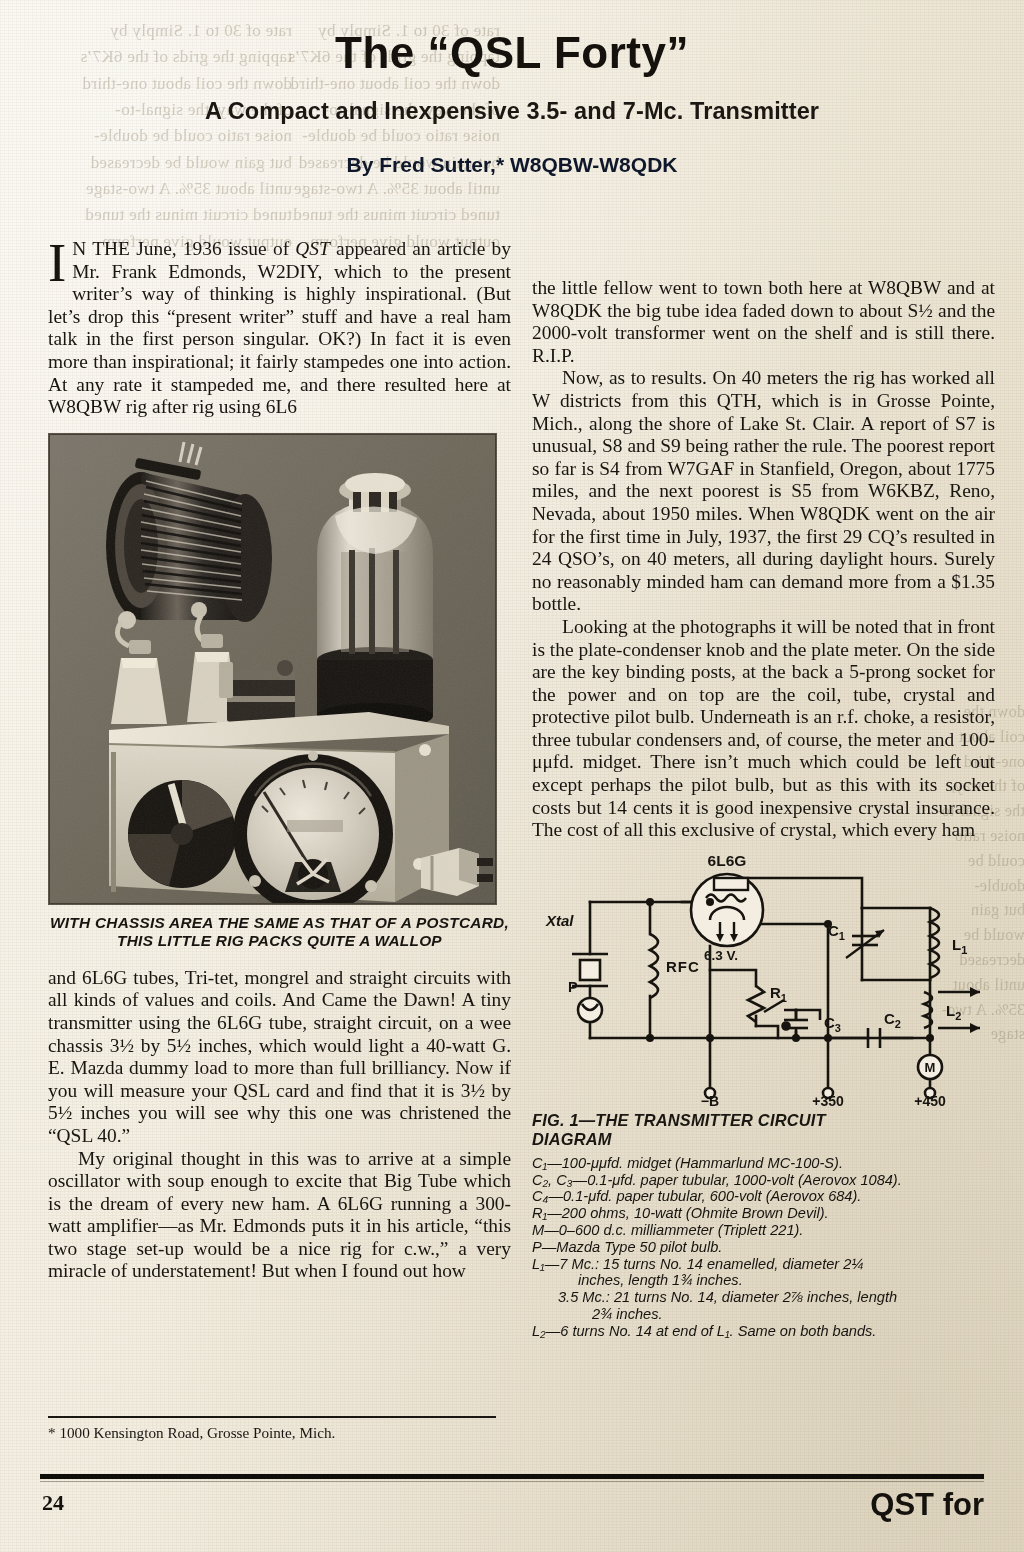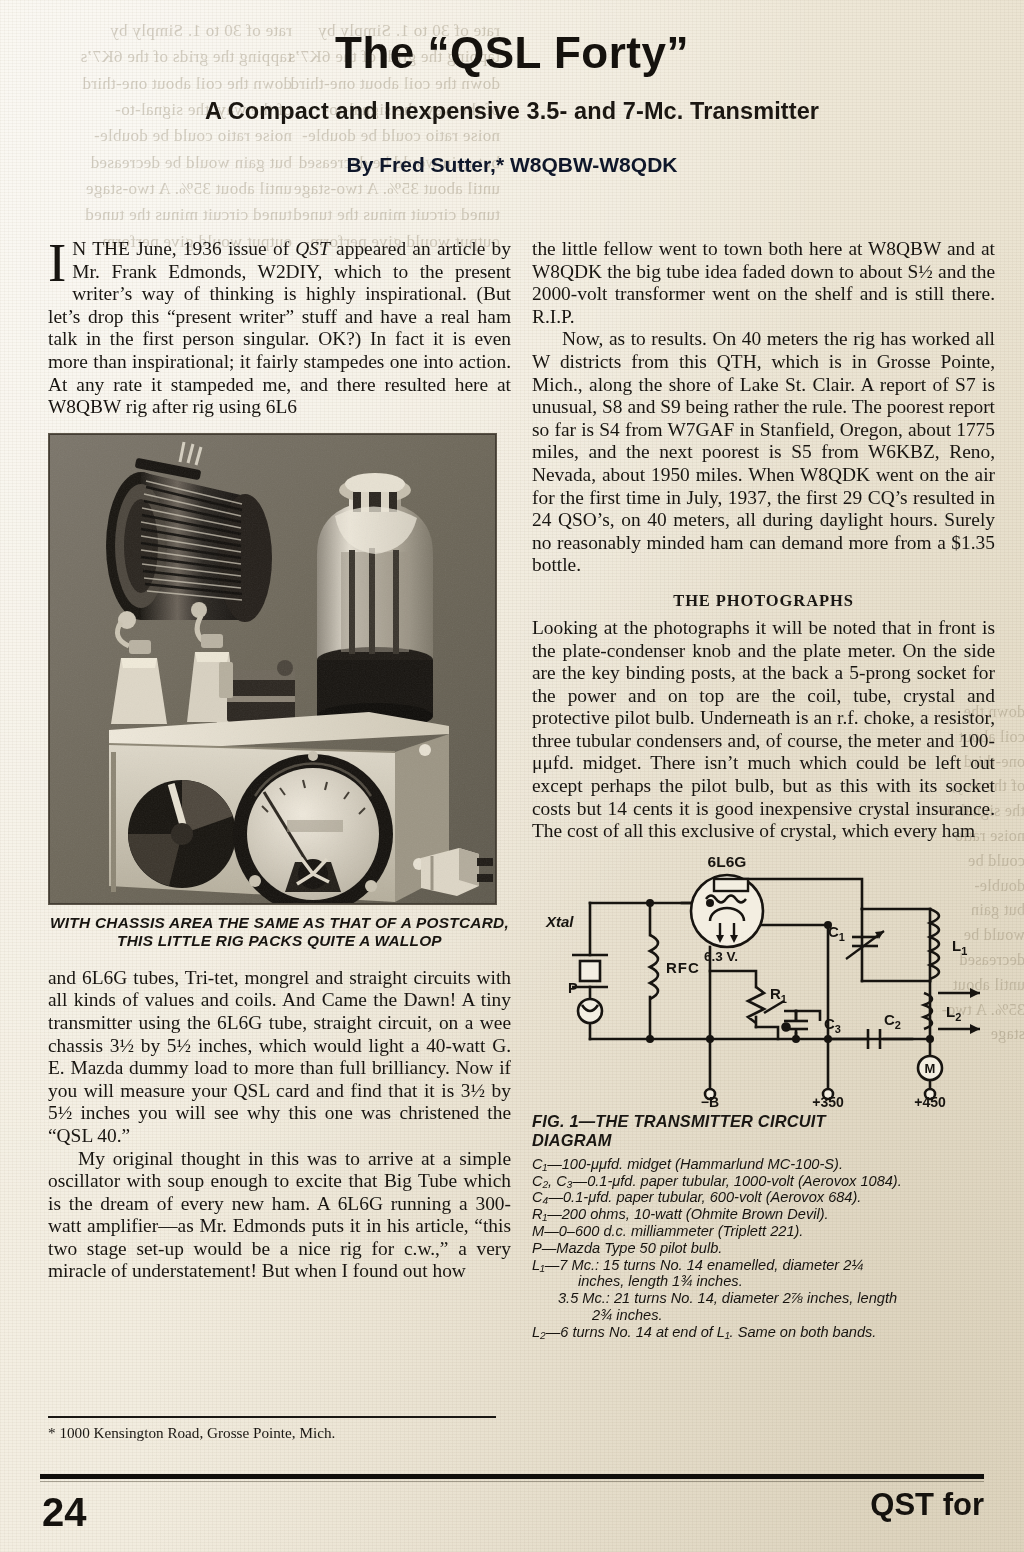--- a/index.html
+++ b/index.html
@@ -49,21 +49,21 @@
   }
   .byline{
     text-align:center;font-family:"Liberation Sans",sans-serif;
     font-size:21px;font-weight:600;margin:28px 0 5px 0;color:#0f172a;
   }
 
   
   .cols{position:absolute;top:238px;left:0;width:1024px;}
   .col{position:absolute;top:0;width:463px;}
   .col-left{left:48px;}
-  .col-right{left:532px;}
+  .col-right{left:532px;margin-top:39px;}
 
   p.body{
     margin:0;font-size:19.4px;line-height:22.6px;
     text-align:justify;text-justify:inter-word;
     hyphens:manual;color:#181511;
   }
   p.body + p.body{text-indent:1.55em;}
   .drop{
     float:left;font-size:55px;line-height:43px;
     font-weight:400;padding:2px 6px 0 0;margin-top:1px;
@@ -122,21 +122,21 @@
 
   
   .foot-rule{
     position:absolute;left:40px;top:1474px;width:944px;height:5px;background:#100e0b;
   }
   .foot-rule2{
     position:absolute;left:40px;top:1481px;width:944px;height:1px;background:#55503f;opacity:.5;
   }
   .pagenum{
     position:absolute;left:42px;top:1490px;
-    font-family:Liberation Sans, sans-serif;font-weight:700;font-size:40px;color:#15120e;
+    font-family:Liberation Serif, serif;font-weight:700;font-size:22px;color:#15120e;
   }
   .footbrand{
     position:absolute;right:40px;top:1487px;
     font-family:"Liberation Sans",sans-serif;font-weight:700;font-size:31px;color:#15120e;
   }
 </style>
 </head>
 <body>
 
 <div class="paper-grain"></div>
@@ -361,21 +361,20 @@
 
       <p class="body">My original thought in this was to arrive at a simple oscillator with soup enough to excite that Big Tube which is the dream of every new ham. A 6L6G running a 300-watt amplifier—as Mr. Edmonds puts it in his article, “this two stage set-up would be a nice rig for c.w.,” a very miracle of understatement! But when I found out how</p>
     </div>
 
     <div class="col col-right">
 
       <p class="body">the little fellow went to town both here at W8QBW and at W8QDK the big tube idea faded down to about S½ and the 2000-volt transformer went on the shelf and is still there. R.I.P.</p>
 
       <p class="body">Now, as to results. On 40 meters the rig has worked all W districts from this QTH, which is in Grosse Pointe, Mich., along the shore of Lake St. Clair. A report of S7 is unusual, S8 and S9 being rather the rule. The poorest report so far is S4 from W7GAF in Stanfield, Oregon, about 1775 miles, and the next poorest is S5 from W6KBZ, Reno, Nevada, about 1950 miles. When W8QDK went on the air for the first time in July, 1937, the first 29 CQ’s resulted in 24 QSO’s, on 40 meters, all during daylight hours. Surely no reasonably minded ham can demand more from a $1.35 bottle.</p>
 
-      <div class="subhead">THE PHOTOGRAPHS</div>
 
       <p class="body">Looking at the photographs it will be noted that in front is the plate-condenser knob and the plate meter. On the side are the key binding posts, at the back a 5-prong socket for the power and on top are the coil, tube, crystal and protective pilot bulb. Underneath is an r.f. choke, a resistor, three tubular condensers and, of course, the meter and 100-μμfd. midget. There isn’t much which could be left out except perhaps the pilot bulb, but as this with its socket costs but 14 cents it is good inexpensive crystal insurance. The cost of all this exclusive of crystal, which every ham</p>
 
       <div class="fig-wrap">
         <svg class="schematic" viewBox="0 0 462 258">
           <g stroke="#171410" stroke-width="2.6" fill="none" stroke-linecap="square">
 
             <path d="M58 52 L58 104"></path>
             <path d="M58 136 L58 188"></path>
             <path d="M58 188 L380 188"></path>

